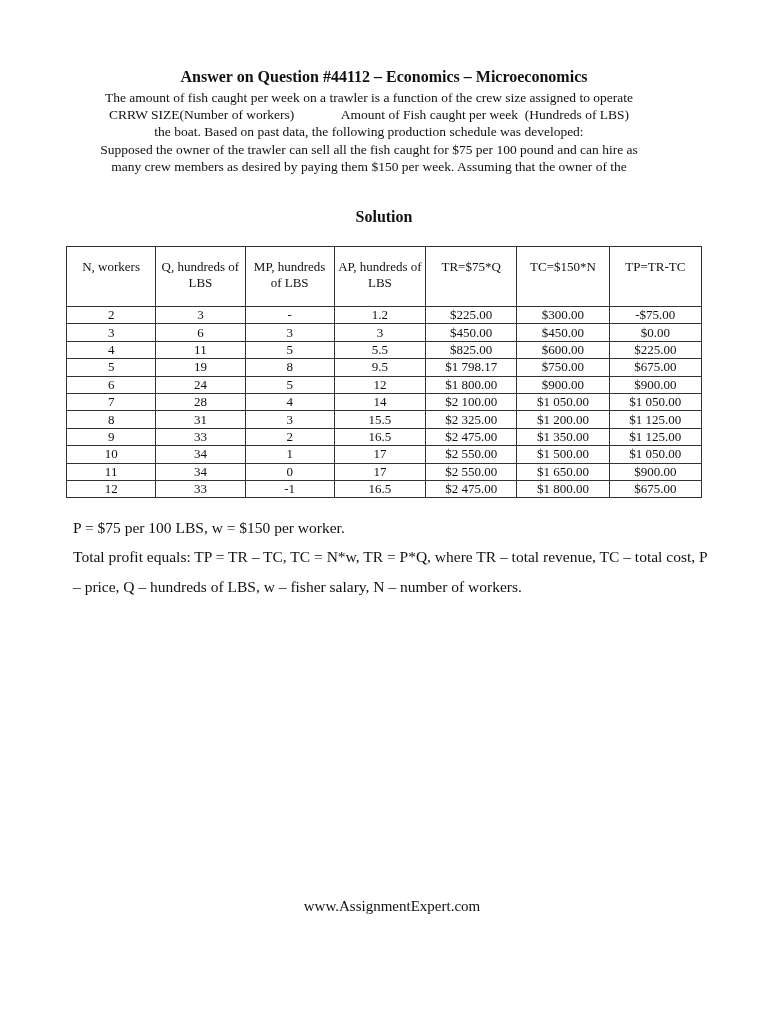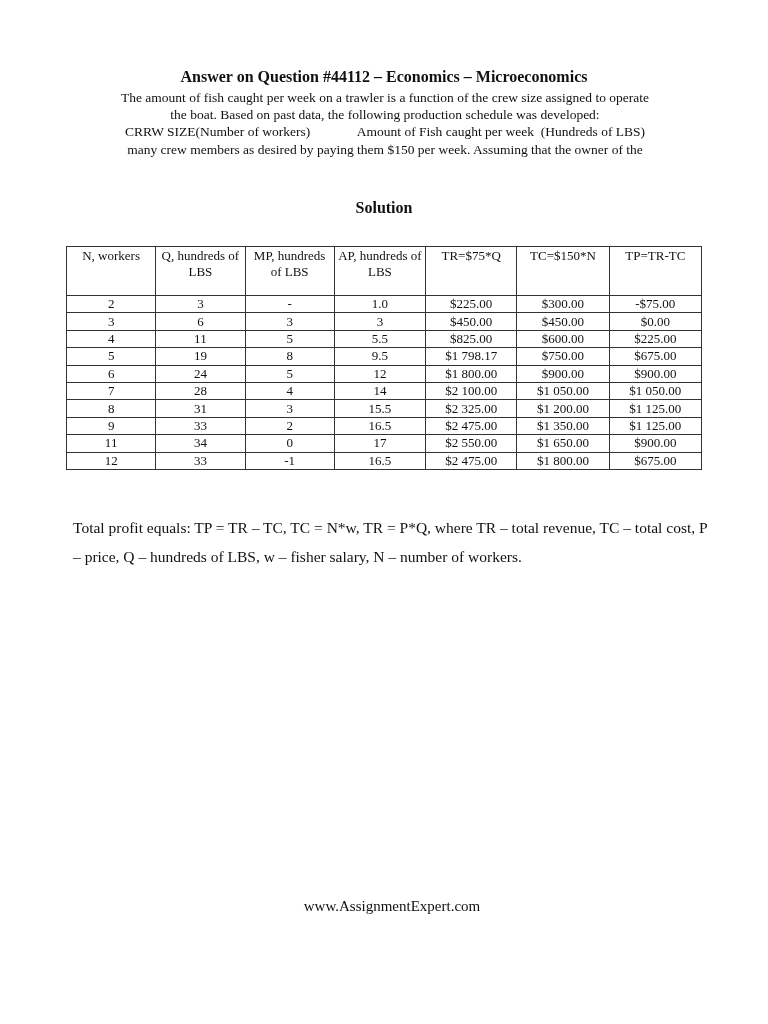--- a/index.html
+++ b/index.html
@@ -1,37 +1,38 @@
 <!DOCTYPE html>
 <html><head>
 <meta charset="utf-8">
 <style>
   html, body { margin: 0; padding: 0; background: #ffffff; }
   body { width: 768px; height: 1024px; position: relative; overflow: hidden; font-family: "Liberation Serif", "DejaVu Serif", serif; color: #111; }
   .title { position: absolute; top: 68px; left: 0; width: 768px; text-align: center; font-weight: bold; font-size: 16px; }
-  .intro { position: absolute; top: 89px; left: 60px; width: 650px; text-align: center; font-size: 13.5px; line-height: 17.2px; }
+  .intro { position: absolute; top: 89px; left: 44px; width: 650px; text-align: center; font-size: 13.5px; line-height: 17.2px; }
   .intro div { white-space: pre; }
-  .solution { position: absolute; top: 199px; left: 0; width: 768px; text-align: center; font-weight: bold; font-size: 16px; }
+  .solution { position: absolute; top: 208px; left: 0; width: 768px; text-align: center; font-weight: bold; font-size: 16px; }
   table { position: absolute; top: 246px; left: 66px; width: 636px; border-collapse: collapse; font-size: 13px; }
   th, td { border: 1px solid #333; text-align: center; padding: 0 2px; font-weight: normal; }
-  th { vertical-align: top; line-height: 15.5px; height: 47px; padding-top: 1px; }
+  th { vertical-align: top; line-height: 15.5px; height: 47px; padding-top: 12px; }
   td { height: 16.4px; line-height: 16px; }
   .body-text { position: absolute; top: 513px; left: 73px; width: 640px; font-size: 15.5px; line-height: 29.3px; }
   .body-text p { margin: 0; }
   .footer { position: absolute; top: 898px; left: 8px; width: 768px; text-align: center; font-weight: normal; font-size: 15px; }
 </style>
 </head>
 <body>
 
 <div class="title">Answer on Question #44112 – Economics – Microeconomics</div>
 
 <div class="intro">
   <div>The amount of fish caught per week on a trawler is a function of the crew size assigned to operate</div>
+  <div>CRRW SIZE(Number of workers)              Amount of Fish caught per week  (Hundreds of LBS)</div>
   <div>the boat. Based on past data, the following production schedule was developed:</div>
-  <div>CRRW SIZE(Number of workers)              Amount of Fish caught per week  (Hundreds of LBS)</div>
+  <div>Supposed the owner of the trawler can sell all the fish caught for $75 per 100 pound and can hire as</div>
   <div>many crew members as desired by paying them $150 per week. Assuming that the owner of the</div>
 </div>
 
 <div class="solution">Solution</div>
 
 <table>
   <colgroup>
     <col style="width:88px">
       <col style="width:88px">
       <col style="width:88px">
@@ -49,21 +50,21 @@
       <th>TR=$75*Q</th>
       <th>TC=$150*N</th>
       <th>TP=TR-TC</th>
     </tr>
   </thead>
   <tbody id="table-body">
       <tr>
         <td>2</td>
         <td>3</td>
         <td>-</td>
-        <td>1.0</td>
+        <td>1.2</td>
         <td>$225.00</td>
         <td>$300.00</td>
         <td>-$75.00</td>
       </tr>
       <tr>
         <td>3</td>
         <td>6</td>
         <td>3</td>
         <td>3</td>
         <td>$450.00</td>
@@ -118,20 +119,29 @@
       <tr>
         <td>9</td>
         <td>33</td>
         <td>2</td>
         <td>16.5</td>
         <td>$2 475.00</td>
         <td>$1 350.00</td>
         <td>$1 125.00</td>
       </tr>
       <tr>
+        <td>10</td>
+        <td>34</td>
+        <td>1</td>
+        <td>17</td>
+        <td>$2 550.00</td>
+        <td>$1 500.00</td>
+        <td>$1 050.00</td>
+      </tr>
+      <tr>
         <td>11</td>
         <td>34</td>
         <td>0</td>
         <td>17</td>
         <td>$2 550.00</td>
         <td>$1 650.00</td>
         <td>$900.00</td>
       </tr>
       <tr>
         <td>12</td>
@@ -139,16 +149,17 @@
         <td>-1</td>
         <td>16.5</td>
         <td>$2 475.00</td>
         <td>$1 800.00</td>
         <td>$675.00</td>
       </tr>
     </tbody>
 </table>
 
 <div class="body-text">
+  <p>P = $75 per 100 LBS, w = $150 per worker.</p>
   <p>Total profit equals: TP = TR – TC, TC = N*w, TR = P*Q, where TR – total revenue, TC – total cost, P – price, Q – hundreds of LBS, w – fisher salary, N – number of workers.</p>
 </div>
 
 <div class="footer">www.AssignmentExpert.com</div>
 
 </body></html>

